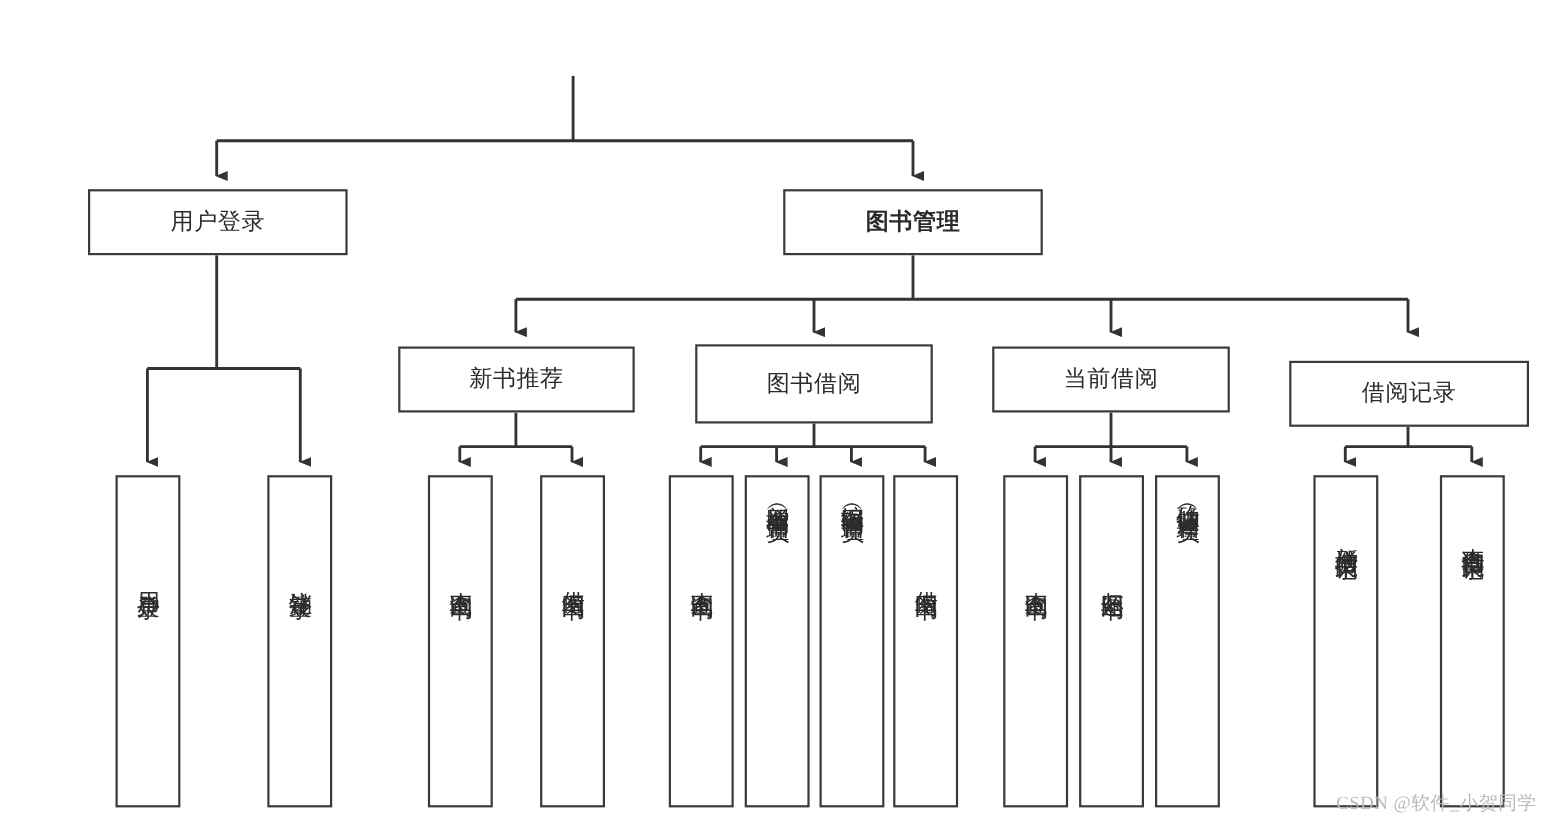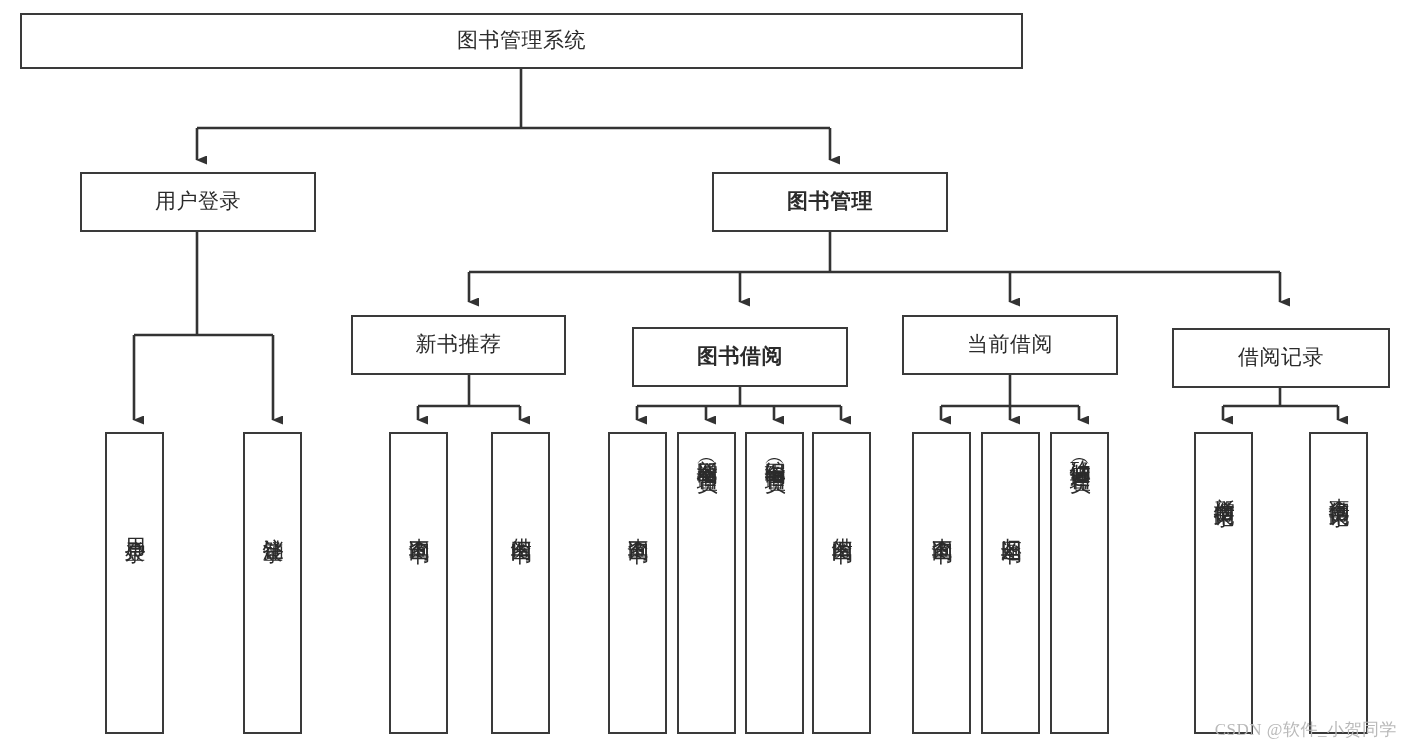--- a/index.html
+++ b/index.html
@@ -124,35 +124,32 @@
       <path d="M 1010,406 L 1010,420" marker-end="url(#arrowhead)"></path>
       <path d="M 1079,406 L 1079,420" marker-end="url(#arrowhead)"></path>
 
       <path d="M 1280,375 L 1280,406"></path>
       <path d="M 1223,406 L 1338,406"></path>
       <path d="M 1223,406 L 1223,420" marker-end="url(#arrowhead)"></path>
       <path d="M 1338,406 L 1338,420" marker-end="url(#arrowhead)"></path>
     </g>
   </svg>
 
-  <div class="node-box" style="left:20px; top:13px; width:1003px; height:56px;">
-    <span class="node-label">图书管理系统</span>
-  </div>
 
   <div class="node-box" style="left:80px; top:172px; width:236px; height:60px;">
     <span class="node-label">用户登录</span>
   </div>
   <div class="node-box" style="left:712px; top:172px; width:236px; height:60px;font-weight:bold;">
     <span class="node-label">图书管理</span>
   </div>
 
-  <div class="node-box" style="left:351px; top:315px; width:215px; height:60px;font-family:Liberation Serif, serif;">
+  <div class="node-box" style="left:362px; top:315px; width:215px; height:60px;font-family:Liberation Serif, serif;">
     <span class="node-label">新书推荐</span>
   </div>
-  <div class="node-box" style="left:632px; top:327px; width:216px; height:60px;font-weight:bold;">
+  <div class="node-box" style="left:632px; top:313px; width:216px; height:72px;">
     <span class="node-label">图书借阅</span>
   </div>
   <div class="node-box" style="left:902px; top:315px; width:216px; height:60px;">
     <span class="node-label">当前借阅</span>
   </div>
   <div class="node-box" style="left:1172px; top:328px; width:218px; height:60px;font-family:Liberation Serif, serif;">
     <span class="node-label">借阅记录</span>
   </div>
 
   <div class="node-box leaf short" style="left:105px; top:432px; width:59px; height:302px;">

